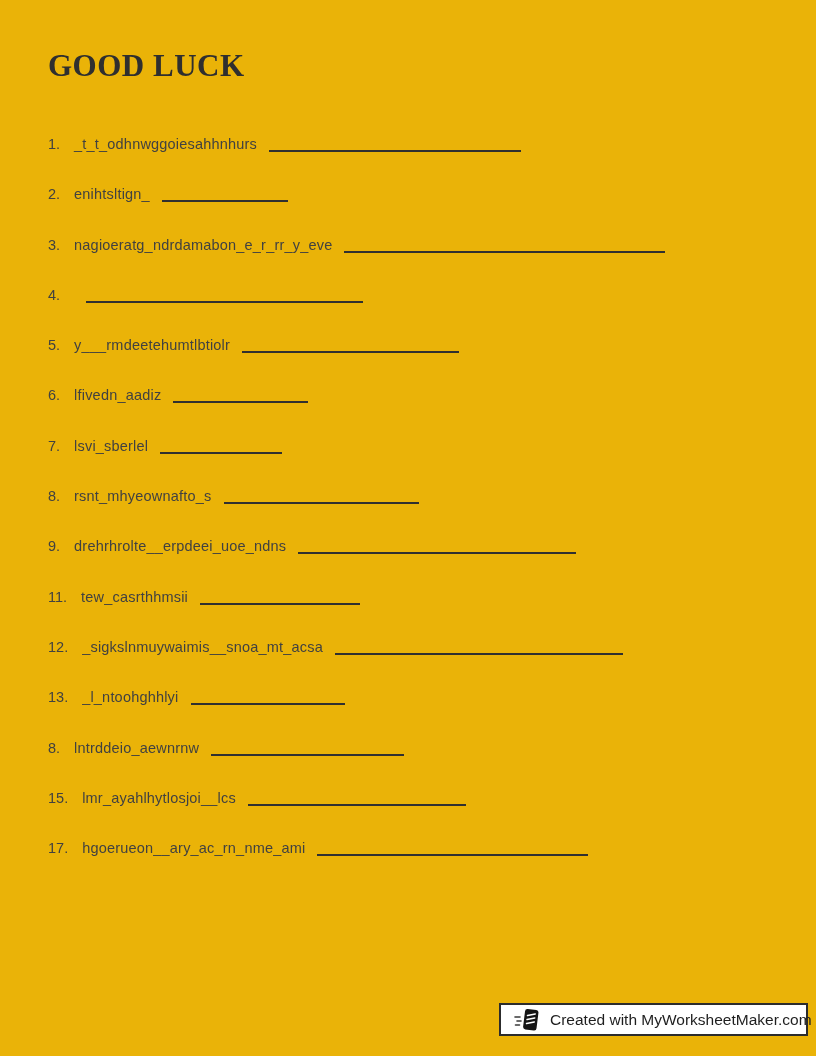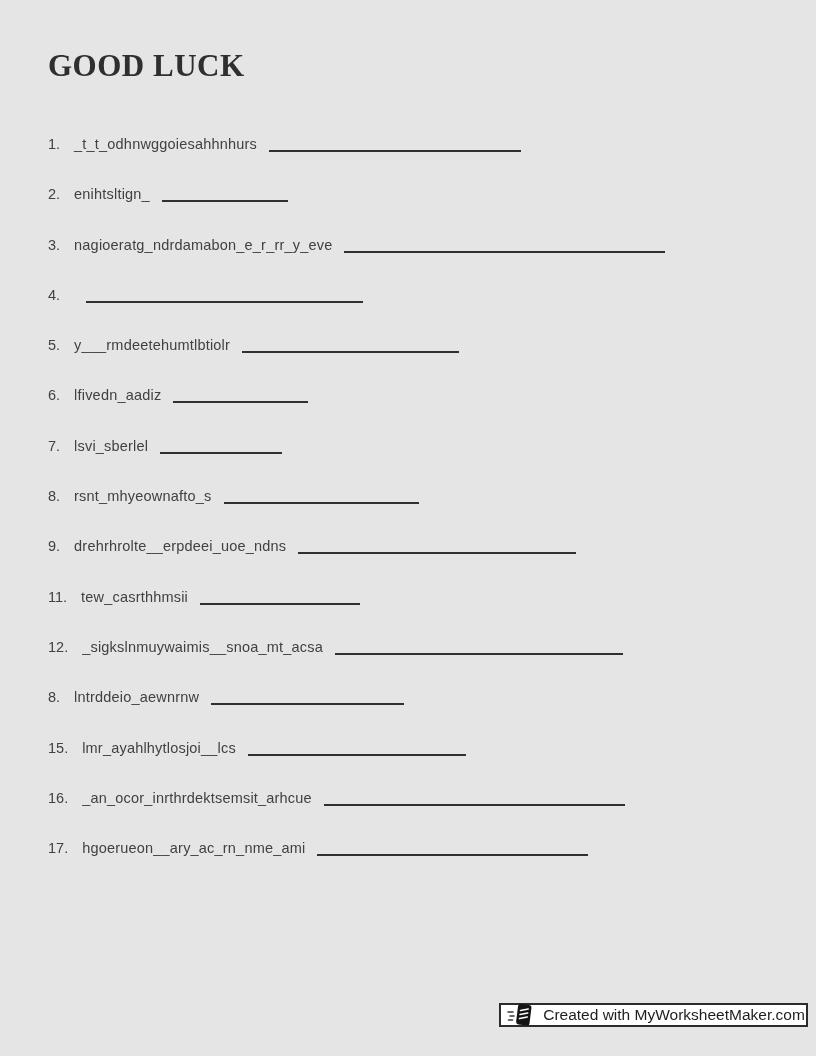--- a/index.html
+++ b/index.html
@@ -4,21 +4,21 @@
 <style>
   html, body {
     margin: 0;
     padding: 0;
     background: #ffffff;
   }
   .page {
     position: relative;
     width: 816px;
     height: 1056px;
-    background: #e5e5e5;
+    background: #eab308;
     font-family: "Liberation Sans", "DejaVu Sans", sans-serif;
     overflow: hidden;
   }
   .title {
     position: absolute;
     left: 48px;
     top: 48px;
     margin: 0;
     font-family: "Liberation Serif", "DejaVu Serif", serif;
     font-size: 31px;
@@ -59,28 +59,27 @@
     display: inline-block;
     height: 16px;
     margin-left: 12px;
     border-bottom: 2px solid #303030;
   }
   .badge {
     position: absolute;
     left: 499px;
     top: 1003px;
     width: 309px;
-    height: 24px;
+    height: 33px;
     box-sizing: border-box;
     border: 2px solid #2c2c2c;
     background: #ffffff;
     display: flex;
     align-items: center;
     padding: 0 8px 0 13px;
-    justify-content: center;
   }
   .badge .logo {
     flex: 0 0 auto;
     margin-right: 9px;
     display: block;
   }
   .badge .credit {
     font-size: 15.5px;
     color: #1e1e1e;
     white-space: nowrap;
@@ -142,33 +141,33 @@
     <span class="num">11.</span>
     <span class="scr">tew_casrthhmsii</span>
     <span class="blank" style="width: 160px;"></span>
   </li>
       <li class="row">
     <span class="num">12.</span>
     <span class="scr">_sigkslnmuywaimis__snoa_mt_acsa</span>
     <span class="blank" style="width: 288px;"></span>
   </li>
       <li class="row">
+    <span class="num">13.</span>
+    <span class="scr">_l_ntoohghhlyi</span>
+    <span class="blank" style="width: 154px;"></span>
+  </li>
+      <li class="row">
     <span class="num">8.</span>
     <span class="scr">lntrddeio_aewnrnw</span>
     <span class="blank" style="width: 193px;"></span>
   </li>
       <li class="row">
     <span class="num">15.</span>
     <span class="scr">lmr_ayahlhytlosjoi__lcs</span>
     <span class="blank" style="width: 218px;"></span>
-  </li>
-      <li class="row">
-    <span class="num">16.</span>
-    <span class="scr">_an_ocor_inrthrdektsemsit_arhcue</span>
-    <span class="blank" style="width: 301px;"></span>
   </li>
       <li class="row">
     <span class="num">17.</span>
     <span class="scr">hgoerueon__ary_ac_rn_nme_ami</span>
     <span class="blank" style="width: 271px;"></span>
   </li>
     </ol>
 
   <div class="badge">
     <svg class="logo" width="27" height="26" viewBox="0 0 27 26" aria-hidden="true">

